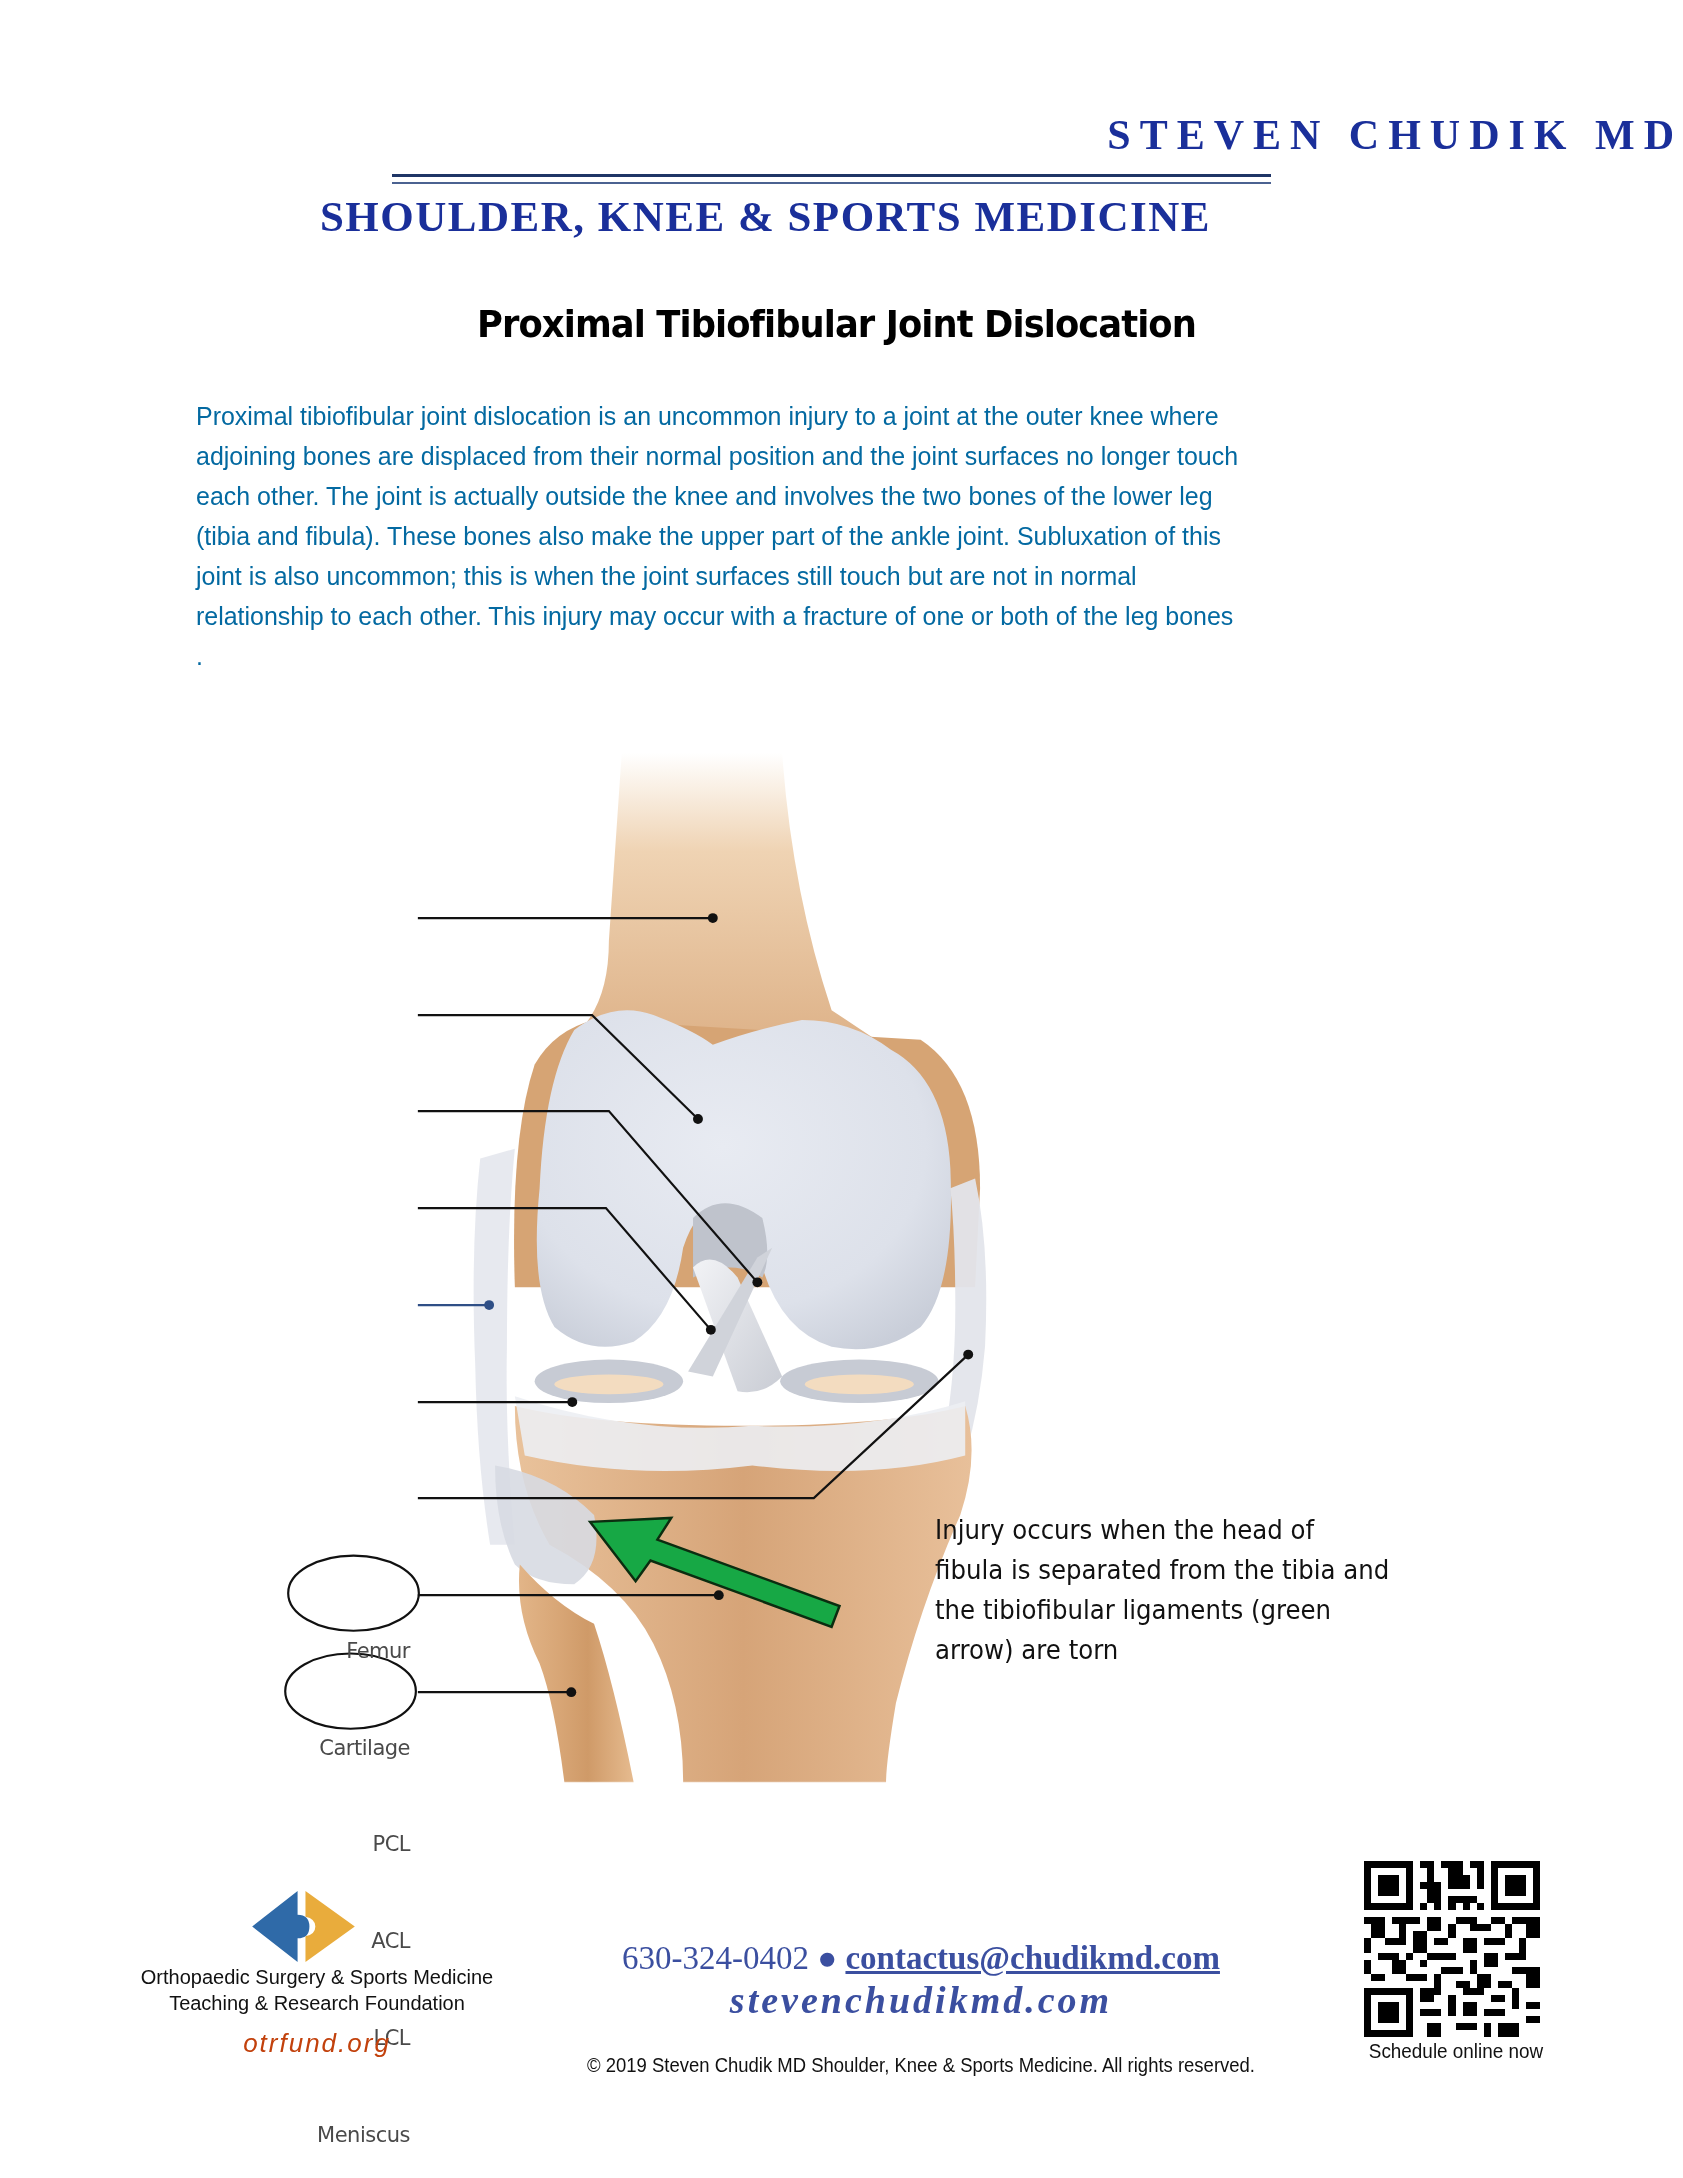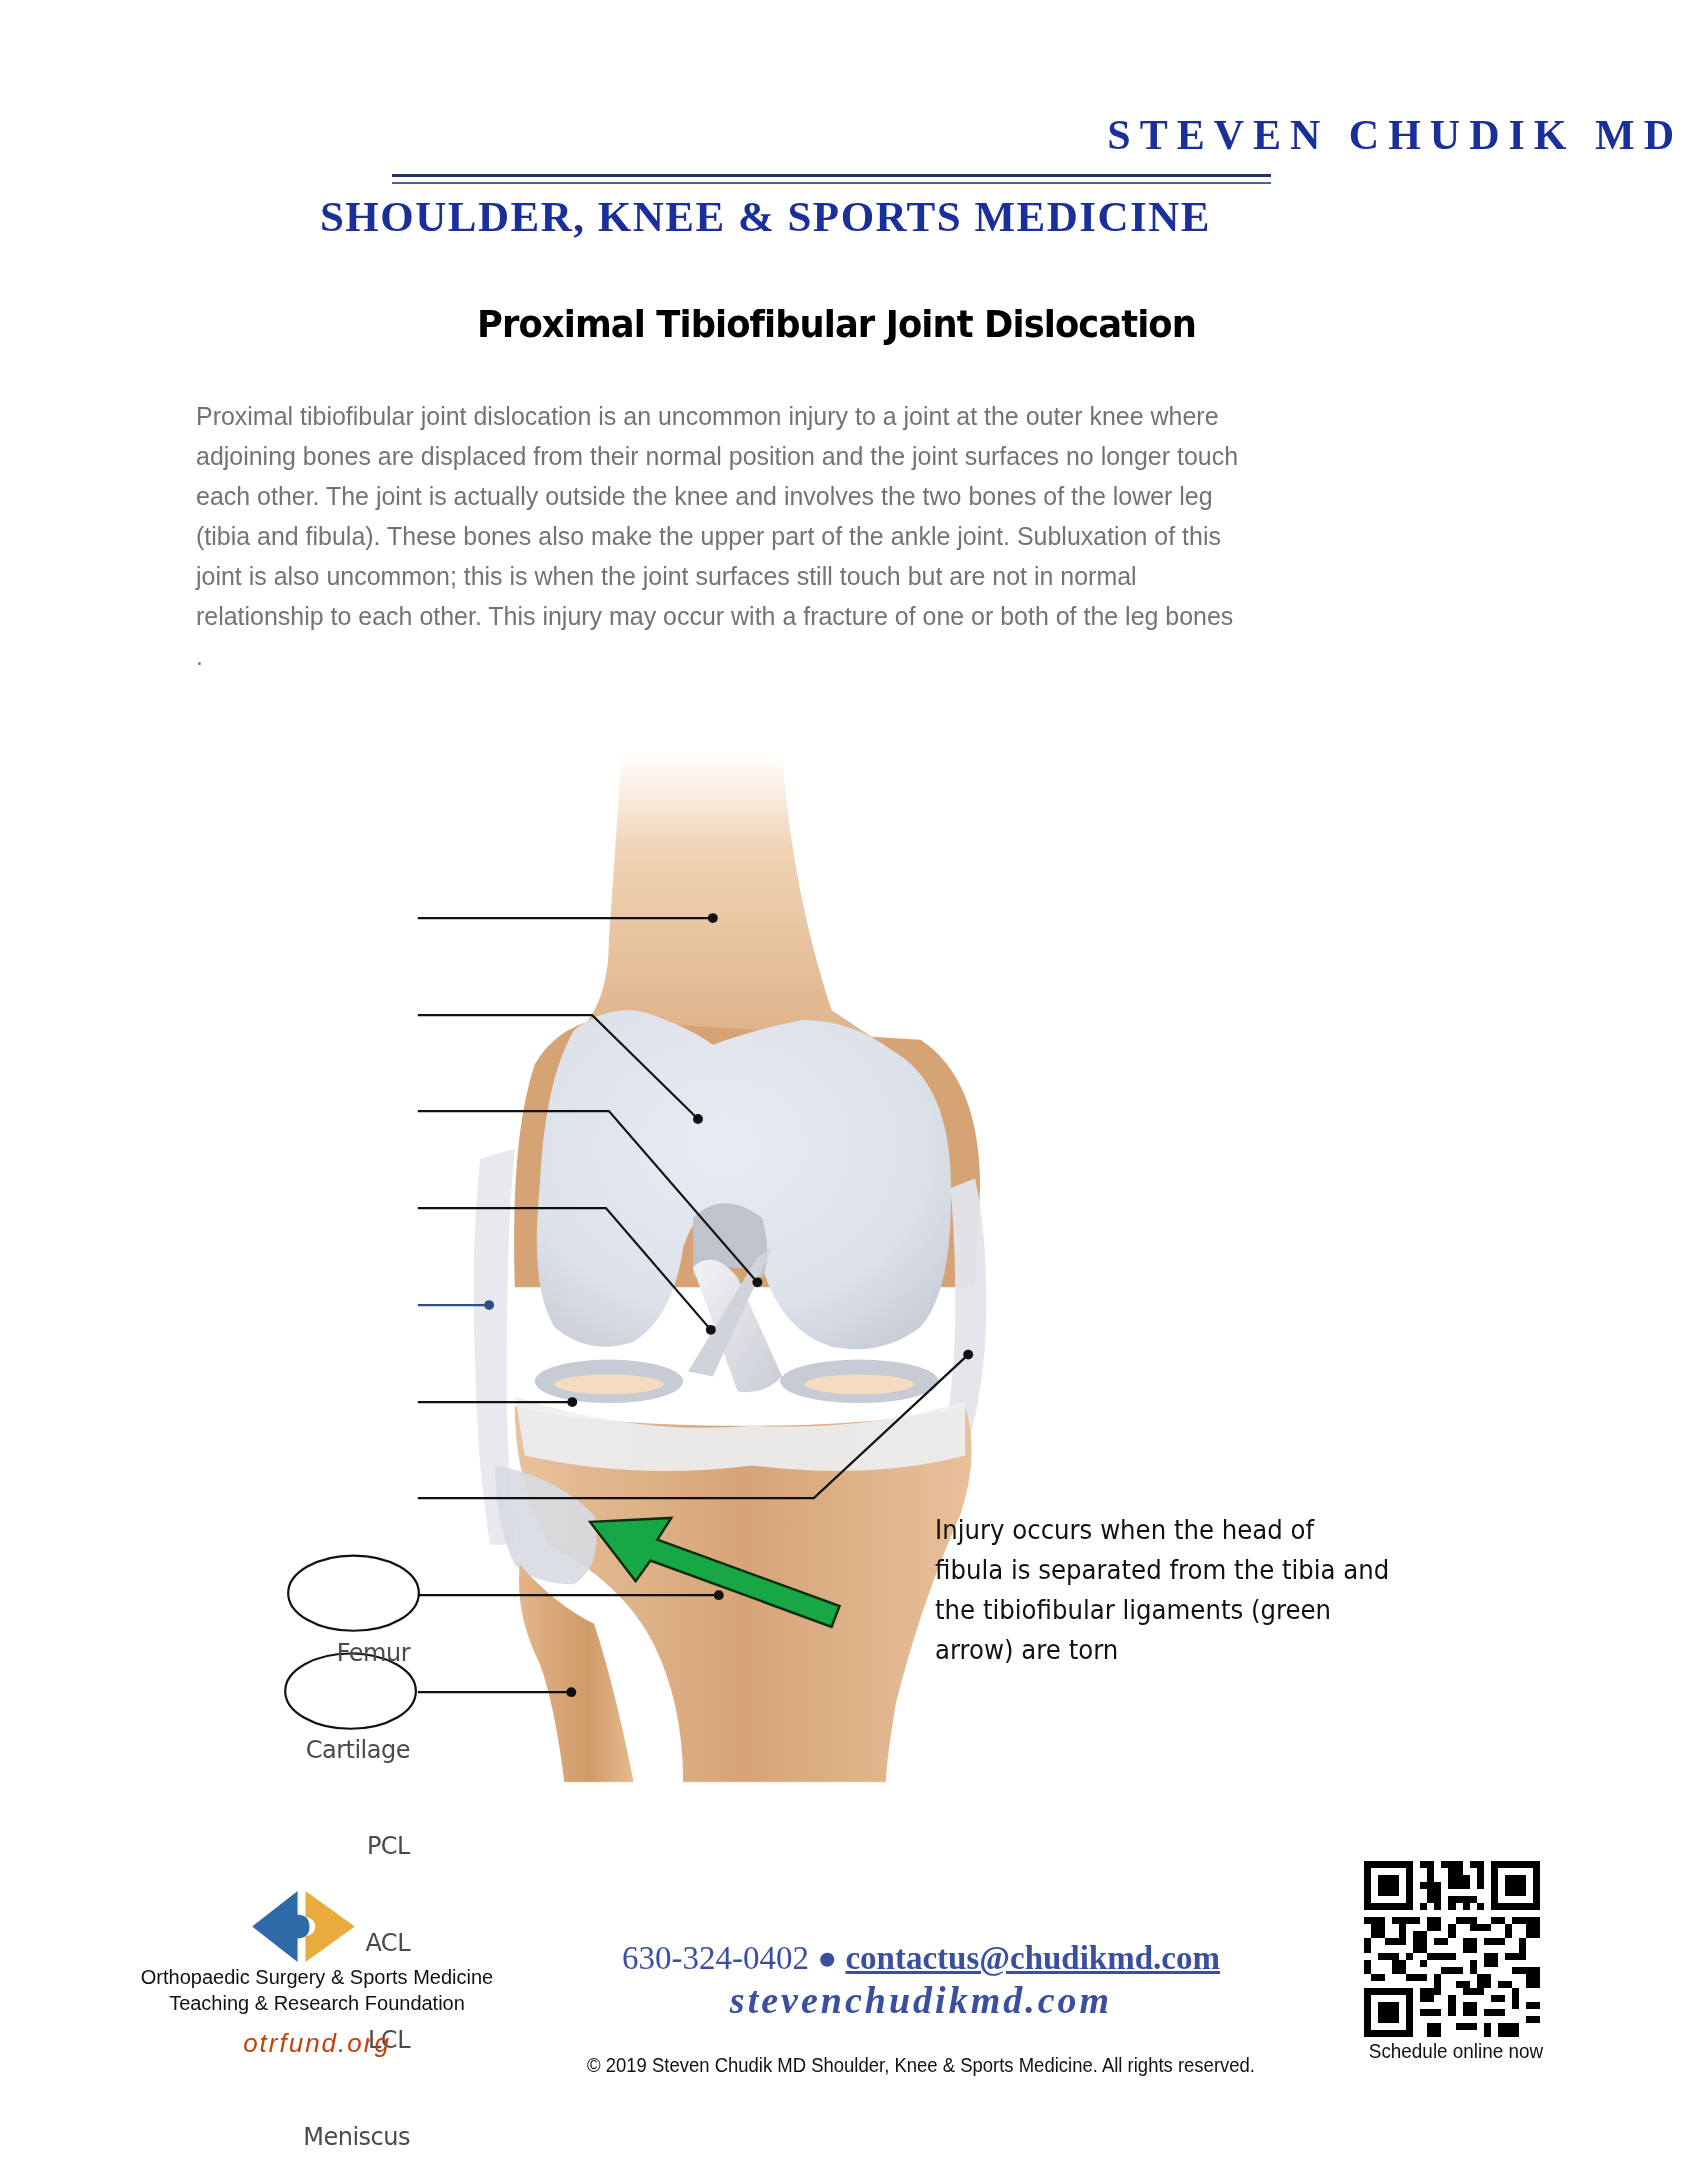--- a/index.html
+++ b/index.html
@@ -3,25 +3,25 @@
 <meta charset="utf-8">
 <style>
   html, body { margin:0; padding:0; background:#ffffff; }
   body { width:1683px; height:2178px; position:relative; overflow:hidden; font-family:"Liberation Sans", sans-serif; }
   .abs { position:absolute; }
   .brand-top { left:0; width:1683px; top:111px; text-align:right; font-family:"Liberation Serif", serif; font-weight:bold; color:#1a2f9a; font-size:42px; letter-spacing:9px; }
   .rule1 { left:392px; width:879px; top:174px; height:3px; background:#1f3566; }
   .rule2 { left:392px; width:879px; top:182px; height:2px; background:#4b6291; }
   .brand-bottom { left:0; width:1531px; top:192px; text-align:center; font-family:"Liberation Serif", serif; font-weight:bold; color:#1a2f9a; font-size:43px; letter-spacing:1.5px; }
   .title { left:0; width:1673px; top:302px; text-align:center; font-family:"DejaVu Sans", sans-serif; font-weight:bold; font-size:38px; color:#000; letter-spacing:-1px; transform:scaleX(0.93); transform-origin:center; }
-  .body-text { left:196px; width:1327px; top:396px; font-family:"Liberation Sans", sans-serif; font-size:26px; line-height:40px; color:#737373; }
+  .body-text { left:196px; width:1327px; top:396px; font-family:"Liberation Sans", sans-serif; font-size:26px; line-height:40px; color:#0369a1; }
   .body-text div { white-space:nowrap; transform:scaleX(0.96); transform-origin:left; }
 
   .figure { left:0; top:733px; width:1683px; height:1069px; }
-  .label { position:absolute; font-family:"DejaVu Sans", sans-serif; font-size:24px; color:#4a4a4a; text-align:right; width:198px; left:212px; letter-spacing:-0.5px; }
+  .label { position:absolute; font-family:"DejaVu Sans", sans-serif; font-size:21px; color:#4a4a4a; text-align:right; width:198px; left:212px; letter-spacing:-0.5px; }
   .caption { left:935px; top:1510px; width:515px; font-family:"DejaVu Sans", sans-serif; font-size:26px; line-height:40px; color:#111; transform:scaleX(0.94); transform-origin:left; }
 
   .org-line { left:99px; width:436px; text-align:center; font-family:"Liberation Sans", sans-serif; font-size:20px; color:#111; }
   .org-url { left:99px; width:436px; text-align:center; font-family:"Liberation Sans", sans-serif; font-style:italic; font-size:26px; color:#c2410c; letter-spacing:2px;margin-top:14px; }
   .contact { left:535px; width:772px; text-align:center; font-family:"Liberation Serif", serif; color:#3b4fa0; }
   .contact-line1 { top:1940px; font-size:33px; }
   .contact-line1 .email { font-weight:bold;text-decoration:underline; }
   .contact-line2 { top:1978px; font-size:38px; font-weight:bold; font-style:italic; letter-spacing:3px; }
   .copyright { left:535px; width:772px; top:2053px; text-align:center; font-family:"Liberation Sans", sans-serif; font-size:21px; color:#111; transform:scaleX(0.88); transform-origin:center; }
   .qr { left:1364px; top:1861px; width:176px; height:176px; }

